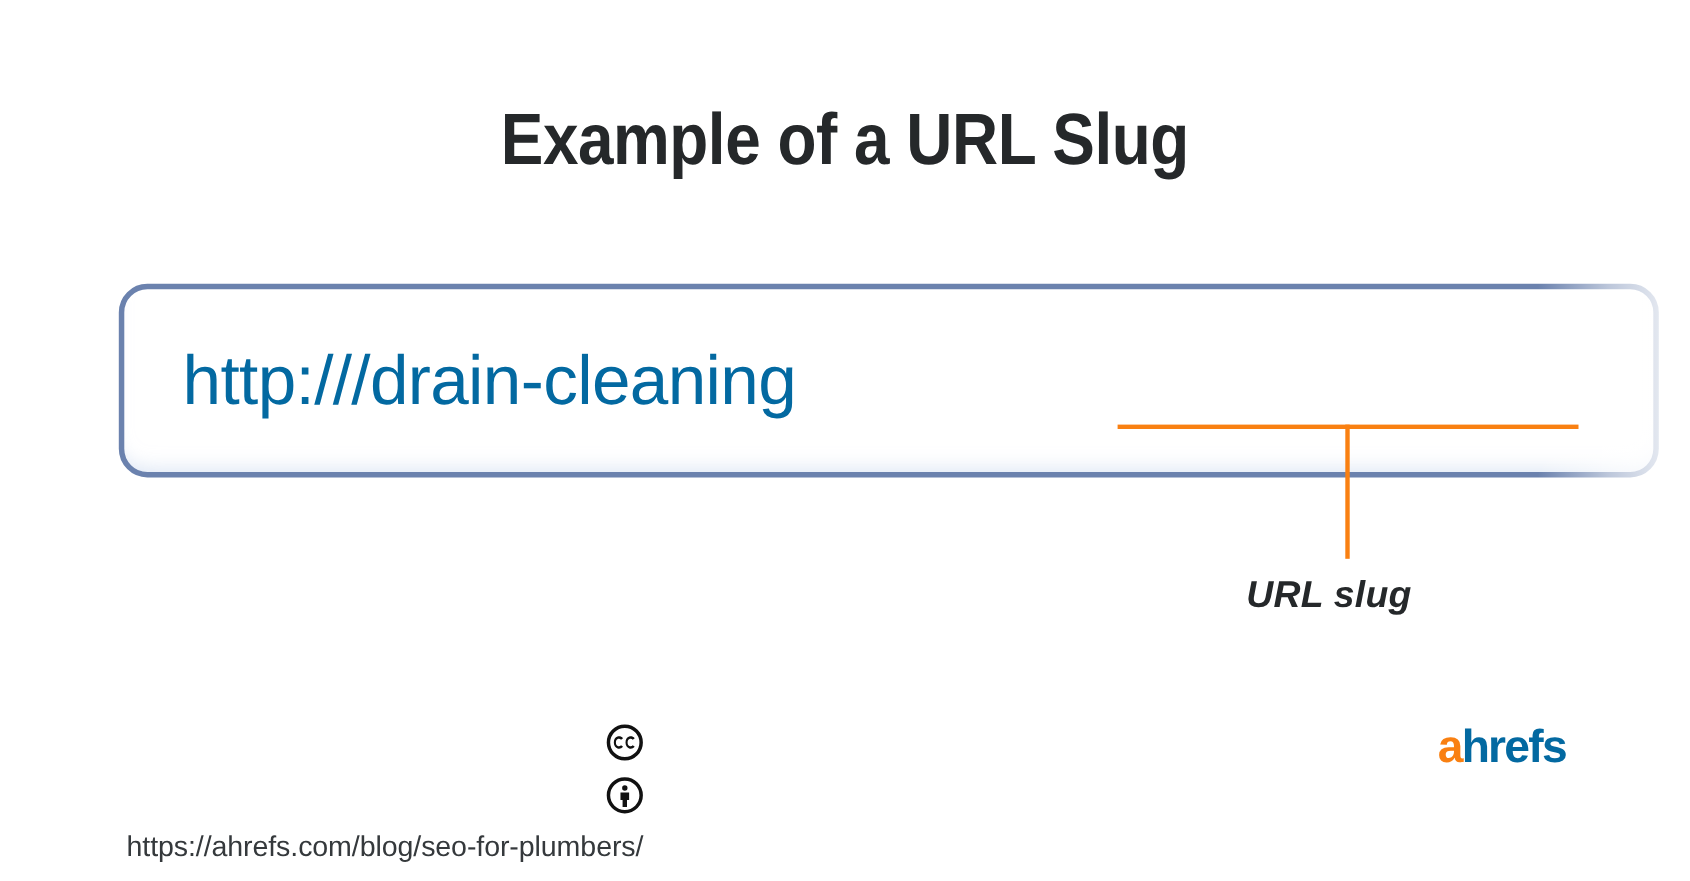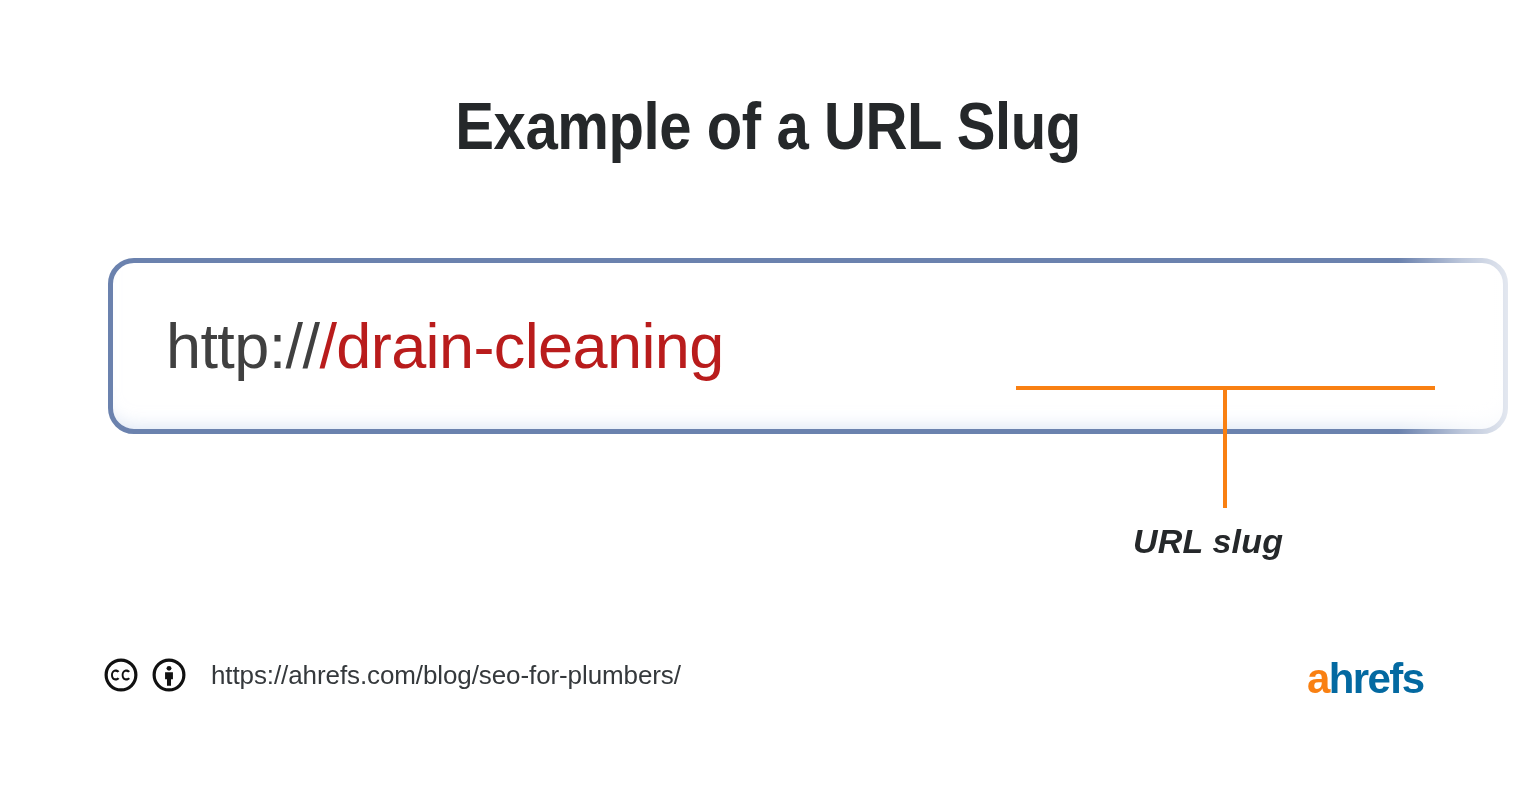--- a/index.html
+++ b/index.html
@@ -71,23 +71,23 @@
     left: 58px;
     top: 14px;
     height: 148px;
     display: flex;
     align-items: center;
     font-family: "Liberation Sans", sans-serif;
     font-size: 63px;
     letter-spacing: -0.6px;
     white-space: nowrap;
   }
-  .seg-protocol { color: #404040; }
+  .seg-protocol { color: #0369a1; }
   .seg-domain   { color: #05a98a; }
-  .seg-slug     { color: #b91c1c; }
+  .seg-slug     { color: #0369a1; }
 
   
   .bracket-h {
     position: absolute;
     left: 1016px;
     top: 386px;
     width: 419px;
     height: 4px;
     background: #f98012;
   }
@@ -111,22 +111,23 @@
     color: #25282a;
     white-space: nowrap;
   }
 
   
   .footer {
     position: absolute;
     left: 104px;
     top: 658px;
     display: flex;
-    align-items: center;
+    align-items: flex-end;
     gap: 14px;
+    flex-direction: column;
   }
   .cc-badge {
     width: 34px;
     height: 34px;
     flex: 0 0 34px;
     display: block;
   }
   .footer-url {
     margin-left: 11px;
     font-family: "Liberation Sans", sans-serif;

